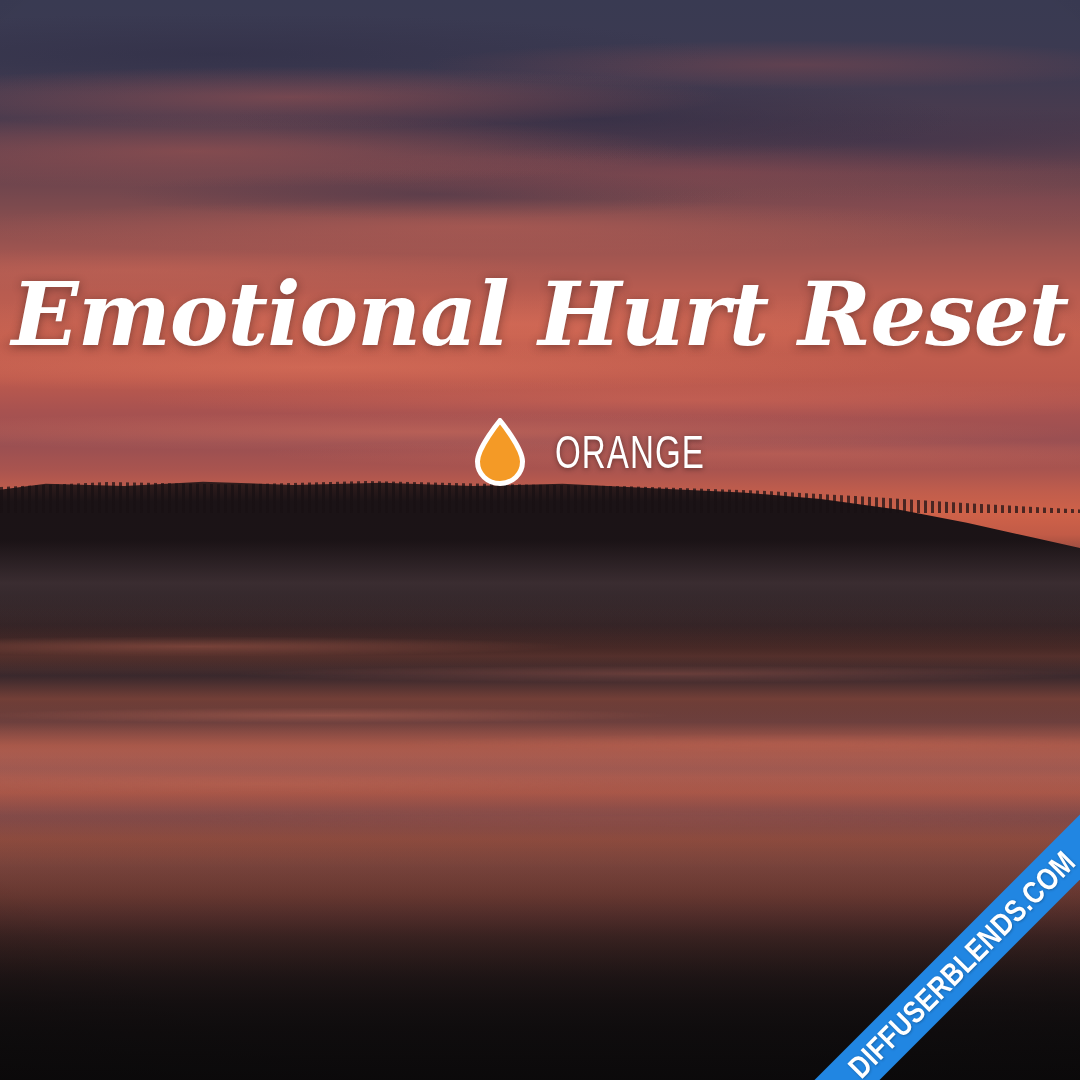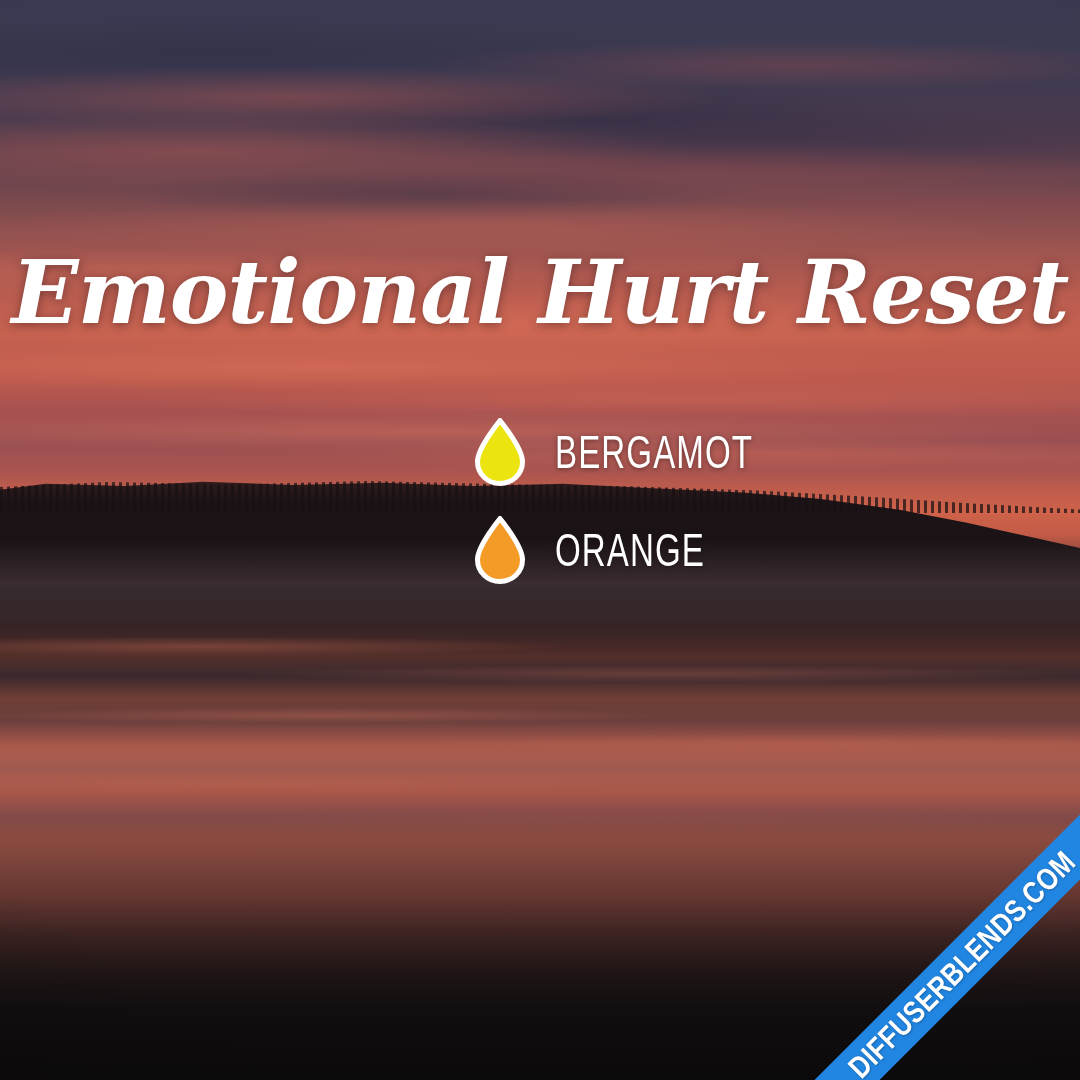--- a/index.html
+++ b/index.html
@@ -137,21 +137,21 @@
   }
   
   .bg-vignette{
     background:
       linear-gradient(to bottom, rgba(0,0,0,0) 70%, rgba(10,8,9,.55) 88%, rgba(8,7,8,.86) 100%),
       radial-gradient(ellipse 130% 110% at 50% 42%, rgba(0,0,0,0) 52%, rgba(0,0,0,.42) 100%);
   }
 
   
   #title{
-    position:absolute;left:0;top:246px;width:100%;
+    position:absolute;left:0;top:268px;width:100%;
     text-align:center;
     color:#ffffff;
     font-family:"DejaVu Serif",serif;
     font-style:italic;
     font-weight:700;
     font-size:88px;
     line-height:1.05;
     letter-spacing:-1px;
     white-space:nowrap;
     text-shadow:0 2px 10px rgba(40,20,20,.45);
@@ -222,28 +222,20 @@
   <div class="bg-treetips"></div>
   <div class="bg-mist"></div>
   <div class="bg-reflect"></div>
   <div class="bg-reflect2"></div>
   <div class="bg-layer bg-vignette"></div>
 
   <div id="title">Emotional Hurt Reset</div>
 
   <div id="blend-list">
 
-    <div class="blend-row">
-      <span class="drop-wrap">
-        <svg viewBox="0 0 54 68" xmlns="http://www.w3.org/2000/svg">
-          <path d="M27 2.5 C27 2.5 49.5 30 49.5 43.5 C49.5 56.2 39.4 65.5 27 65.5 C14.6 65.5 4.5 56.2 4.5 43.5 C4.5 30 27 2.5 27 2.5 Z" fill="#ECE40F" stroke="#FFFFFF" stroke-width="5" stroke-linejoin="round"></path>
-        </svg>
-      </span>
-      <span class="oil-name">BERGAMOT</span>
-    </div>
 
 
 
     <div class="blend-row">
       <span class="drop-wrap">
         <svg viewBox="0 0 54 68" xmlns="http://www.w3.org/2000/svg">
           <path d="M27 2.5 C27 2.5 49.5 30 49.5 43.5 C49.5 56.2 39.4 65.5 27 65.5 C14.6 65.5 4.5 56.2 4.5 43.5 C4.5 30 27 2.5 27 2.5 Z" fill="#F49A26" stroke="#FFFFFF" stroke-width="5" stroke-linejoin="round"></path>
         </svg>
       </span>
       <span class="oil-name">ORANGE</span>

